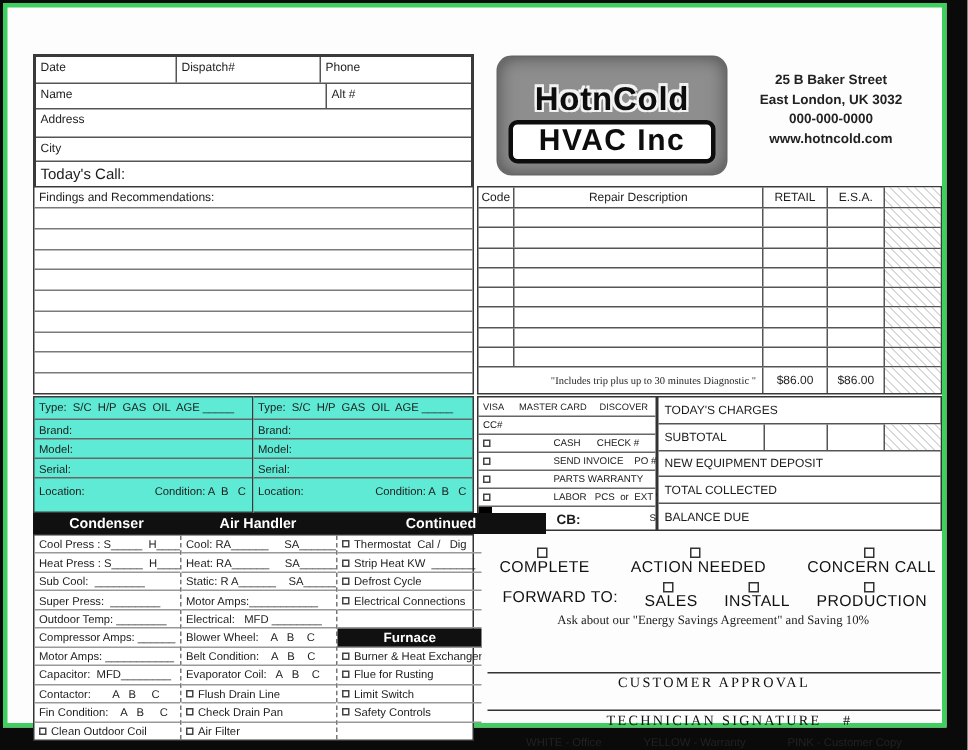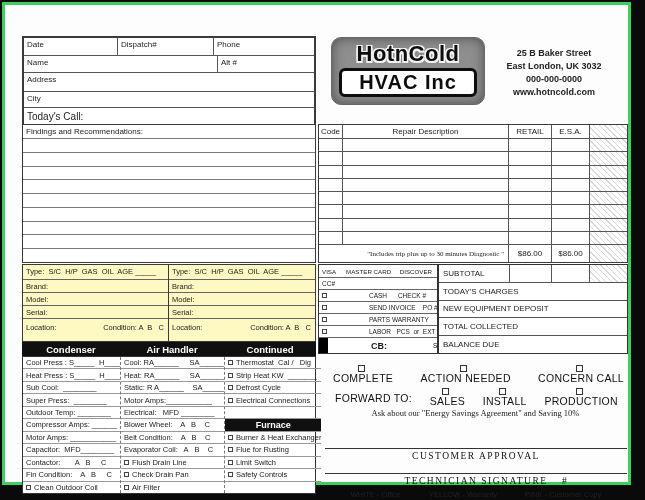--- a/index.html
+++ b/index.html
@@ -30,43 +30,43 @@
   .r-empty{flex:1;}
   .r-cell{border-right:1px solid #555;height:100%;}
   .r-cell:last-child{border-right:none;}
   .r-head{font-size:8px;text-align:center;padding-top:2px;}
   .hatch{background:repeating-linear-gradient(45deg,#ffffff 0 3px,#d9d9d9 3px 4px);}
   .diag-note{font-family:"Liberation Serif",serif;font-size:7px;text-align:right;padding:5px 4px 0 0;}
   .diag-val{font-size:8px;text-align:center;padding-top:4px;}
 
   
   .equip-wrap{left:17px;top:247px;width:294px;height:78px;display:flex;}
-  .equip{width:50%;border:1.5px solid #3a3a3a;display:flex;flex-direction:column;background:#fef9c3;}
+  .equip{width:50%;border:1.5px solid #3a3a3a;display:flex;flex-direction:column;background:#5eead4;}
   .equip-r{border-left:none;}
   .e-row{font-size:7.5px;padding:2px 2px 0 3px;border-bottom:1px solid #666;white-space:pre;flex:none;}
   .e-loc{flex:1;display:flex;justify-content:space-between;border-bottom:none;padding-top:4px;padding-right:4px;}
 
   
-  .secbar{left:17px;top:325px;width:294px;height:14px;background:var(--bar-black,#101010);color:#fff;
+  .secbar{left:17px;top:325px;width:342px;height:14px;background:var(--bar-black,#101010);color:#fff;
           display:flex;font-weight:bold;font-size:9.5px;}
   .secbar span{display:flex;align-items:center;justify-content:center;}
 
   
   .checklist{left:17px;top:339px;width:294px;height:138px;border:1.5px solid #333;display:flex;background:#fff;}
   .cl-col{display:flex;flex-direction:column;}
   .cl-col + .cl-col{border-left:1px dashed #777;}
   .cl-row{flex:1;display:flex;align-items:center;font-size:7.5px;padding-left:3px;border-bottom:1px solid #999;white-space:pre;overflow:hidden;}
   .cl-col .cl-row:last-child{border-bottom:none;}
   .furnace-row{background:#101010;color:#fff;font-weight:bold;font-size:9px;justify-content:center;padding-left:0;}
   .cb{width:5px;height:5px;border:1px solid #444;margin-right:3px;flex:none;background:#fff;}
 
   
   .logo-area{left:318px;top:14px;width:307px;height:82px;}
   .logo{position:absolute;left:8px;top:6px;width:154px;background:#8e8e8e;border-radius:10px;
-        padding:5px 7px 7px;box-shadow:inset 0 0 12px #4d4d4d;border:1px solid #666;}
+        padding:17px 7px 7px;box-shadow:inset 0 0 12px #4d4d4d;border:1px solid #666;}
   .logo-l1{font-size:22px;font-weight:900;letter-spacing:.5px;color:#0d0d0d;line-height:1;text-align:center;
            text-shadow:-1.5px -1.5px 0 #f2f2f2,1.5px -1.5px 0 #f2f2f2,-1.5px 1.5px 0 #f2f2f2,1.5px 1.5px 0 #f2f2f2;}
   .logo-l2{margin-top:3px;background:#fff;border:3px solid #0d0d0d;border-radius:6px;font-size:20px;font-weight:900;
            text-align:center;line-height:1.15;color:#0d0d0d;letter-spacing:1px;}
   .addr{position:absolute;right:0;top:16px;width:152px;text-align:center;font-size:9px;font-weight:bold;line-height:1.45;color:#222;}
 
   
   .payment{left:313px;top:247px;width:120px;height:90px;border:1.5px solid #333;display:flex;flex-direction:column;background:#fff;}
   .p-row{border-bottom:1px solid #666;display:flex;align-items:center;font-size:6.5px;padding-left:3px;white-space:pre;flex:none;gap:39px;}
   .p-row:last-child{border-bottom:none;}
@@ -256,29 +256,29 @@
       <div class="p-row" style="height:12px"><span class="cb"></span><span>LABOR   PCS  or  EXT WARR</span></div>
       <div class="p-row p-cbrow">
         <span class="cb-block"></span>
         <span class="cb-title">CB:</span>
         <span class="p-small">SERVICE</span>
         <span class="p-small">INSTALL</span>
       </div>
     </div>
 
     <div class="abs totals">
+      <div class="t-row">
+          <span>TODAY'S CHARGES</span>
+        </div>
       <div class="t-row t-sub">
         <div class="t-sub-label">SUBTOTAL</div>
         <div class="t-cell" style="width:42px"></div>
         <div class="t-cell" style="width:38px"></div>
         <div class="t-cell hatch" style="flex:1"></div>
       </div>
-      <div class="t-row">
-          <span>TODAY'S CHARGES</span>
-        </div>
       <div class="t-row">
           <span>NEW EQUIPMENT DEPOSIT</span>
         </div>
       <div class="t-row">
           <span>TOTAL COLLECTED</span>
         </div>
       <div class="t-row">
           <span>BALANCE DUE</span>
         </div>
     </div>

